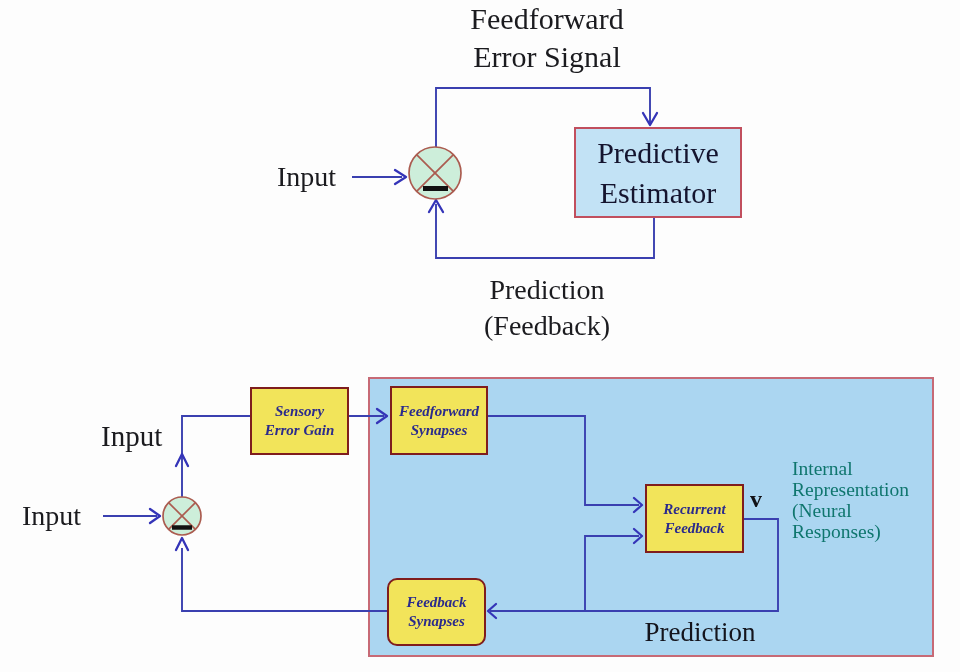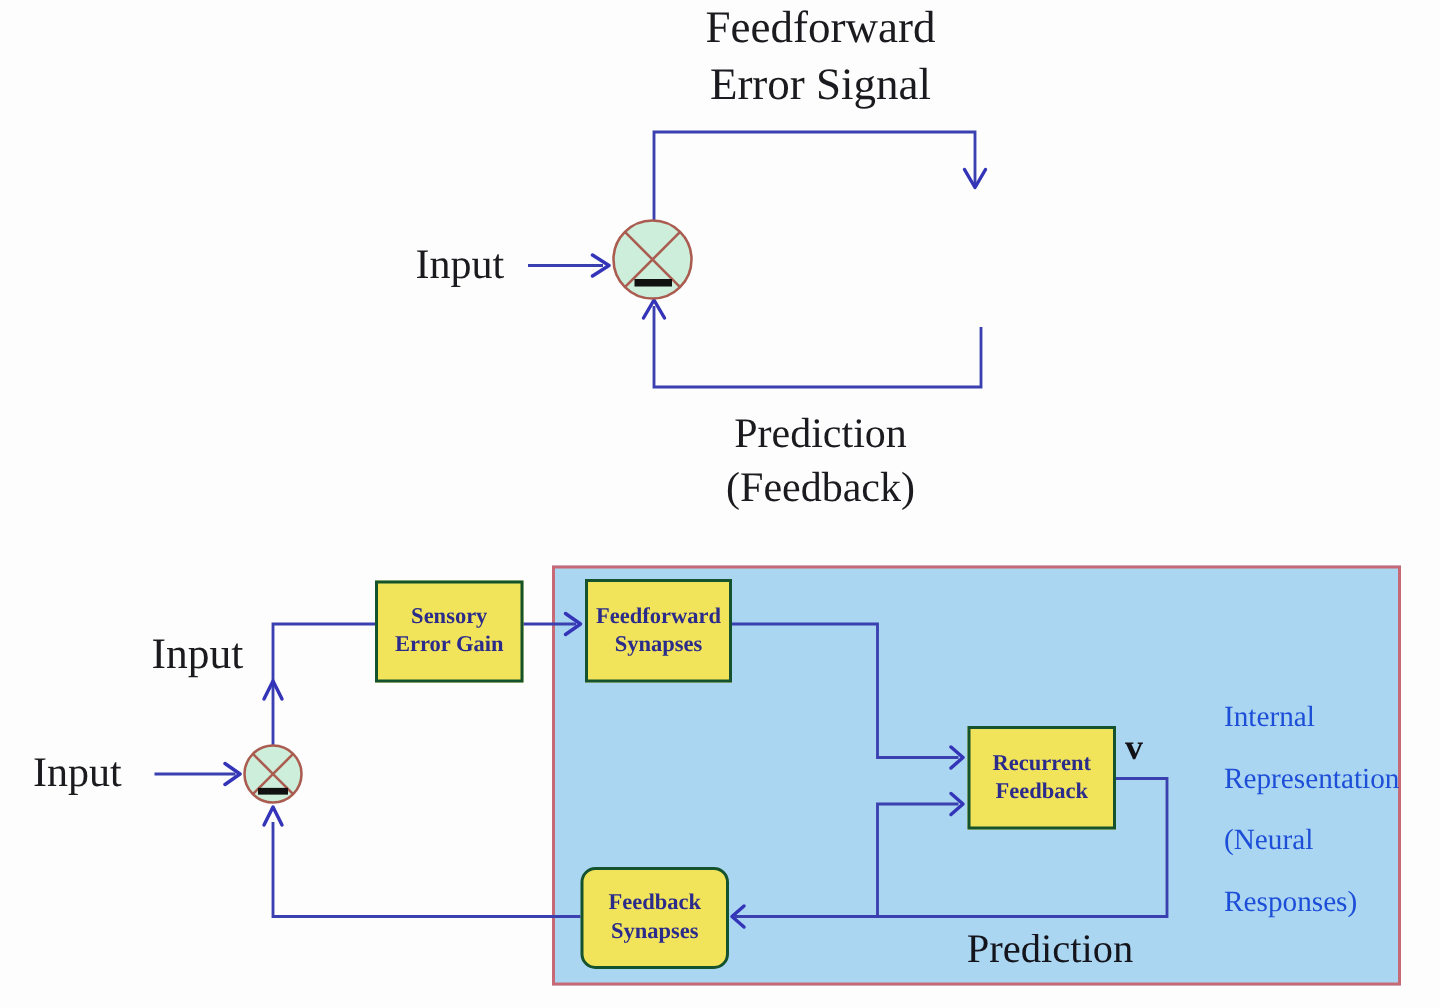--- a/index.html
+++ b/index.html
@@ -29,39 +29,39 @@
     background:#c2e2f5;
     border:2px solid #c14f5e;
     box-sizing:border-box;
     display:flex;align-items:center;justify-content:center;
     font-size:30px;line-height:40px;
     color:#14142e;
     white-space:pre-line;text-align:center;
   }
   .synapse-box{
     background:#f2e45a;
-    border:2px solid #14532d;
+    border:2px solid #7f1d1d;
     box-sizing:border-box;
     display:flex;align-items:center;justify-content:center;
     font-size:15px;line-height:19px;font-weight:bold;
     color:#2b2b8c;
-    white-space:pre-line;text-align:center;
+    white-space:pre-line;text-align:center;font-style:italic;
   }
   #sensory-error-gain{left:250px;top:387px;width:99px;height:68px;}
   #feedforward-synapses{left:390px;top:386px;width:98px;height:69px;}
   #recurrent-synapses{left:645px;top:484px;width:99px;height:69px;}
   #feedback-synapses{left:387px;top:578px;width:99px;height:68px;border-radius:10px;}
 
   #ff-error-signal{left:397px;top:0px;width:300px;font-size:30px;line-height:38px;}
   #input-top{left:277px;top:157px;font-size:28px;line-height:40px;}
   #prediction-feedback{left:417px;top:272px;width:260px;font-size:28px;line-height:36px;}
   #error-label{left:101px;top:416px;font-size:29px;line-height:40px;}
   #input-bottom{left:22px;top:496px;font-size:28px;line-height:40px;}
   #v-label{left:750px;top:484px;font-size:24px;line-height:30px;font-weight:bold;color:#111116;}
-  #internal-representation{left:816px;top:458px;width:145px;font-size:19.5px;line-height:41px;color:#1d4ed8;}
+  #internal-representation{left:792px;top:458px;width:145px;font-size:19.5px;line-height:21px;color:#0f766e;}
   #prediction-bottom{left:627px;top:612px;width:146px;font-size:27px;line-height:40px;color:#14141c;}
 
   svg{position:absolute;left:0;top:0;}
   .wire{stroke:#3a40b0;stroke-width:1.9;fill:none;}
   .arrowhead{stroke:#3434b8;stroke-width:2.3;fill:none;stroke-linecap:round;stroke-linejoin:round;}
   .node-body{fill:#cdeeda;stroke:#ab5c50;stroke-width:1.7;}
   .node-x{stroke:#ab5c50;stroke-width:1.7;}
   .node-minus{stroke:#111111;}
 </style>
 </head>
@@ -110,20 +110,22 @@
 
     <circle class="node-body" cx="182" cy="516" r="19"></circle>
     <line class="node-x" x1="168.6" y1="502.6" x2="195.4" y2="529.4"></line>
     <line class="node-x" x1="195.4" y1="502.6" x2="168.6" y2="529.4"></line>
     <line class="node-minus" x1="172" y1="527.5" x2="192" y2="527.5" stroke-width="4.5"></line>
   </svg>
 
   <div id="ff-error-signal" class="abs lbl center">Feedforward
 Error Signal</div>
   <div id="input-top" class="abs lbl">Input</div>
+  <div id="predictive-estimator" class="abs">Predictive
+Estimator</div>
   <div id="prediction-feedback" class="abs lbl center">Prediction
 (Feedback)</div>
 
   <div id="error-label" class="abs lbl">Input</div>
   <div id="input-bottom" class="abs lbl">Input</div>
   <div id="sensory-error-gain" class="abs synapse-box">Sensory
 Error Gain</div>
   <div id="feedforward-synapses" class="abs synapse-box">Feedforward
 Synapses</div>
   <div id="recurrent-synapses" class="abs synapse-box">Recurrent

